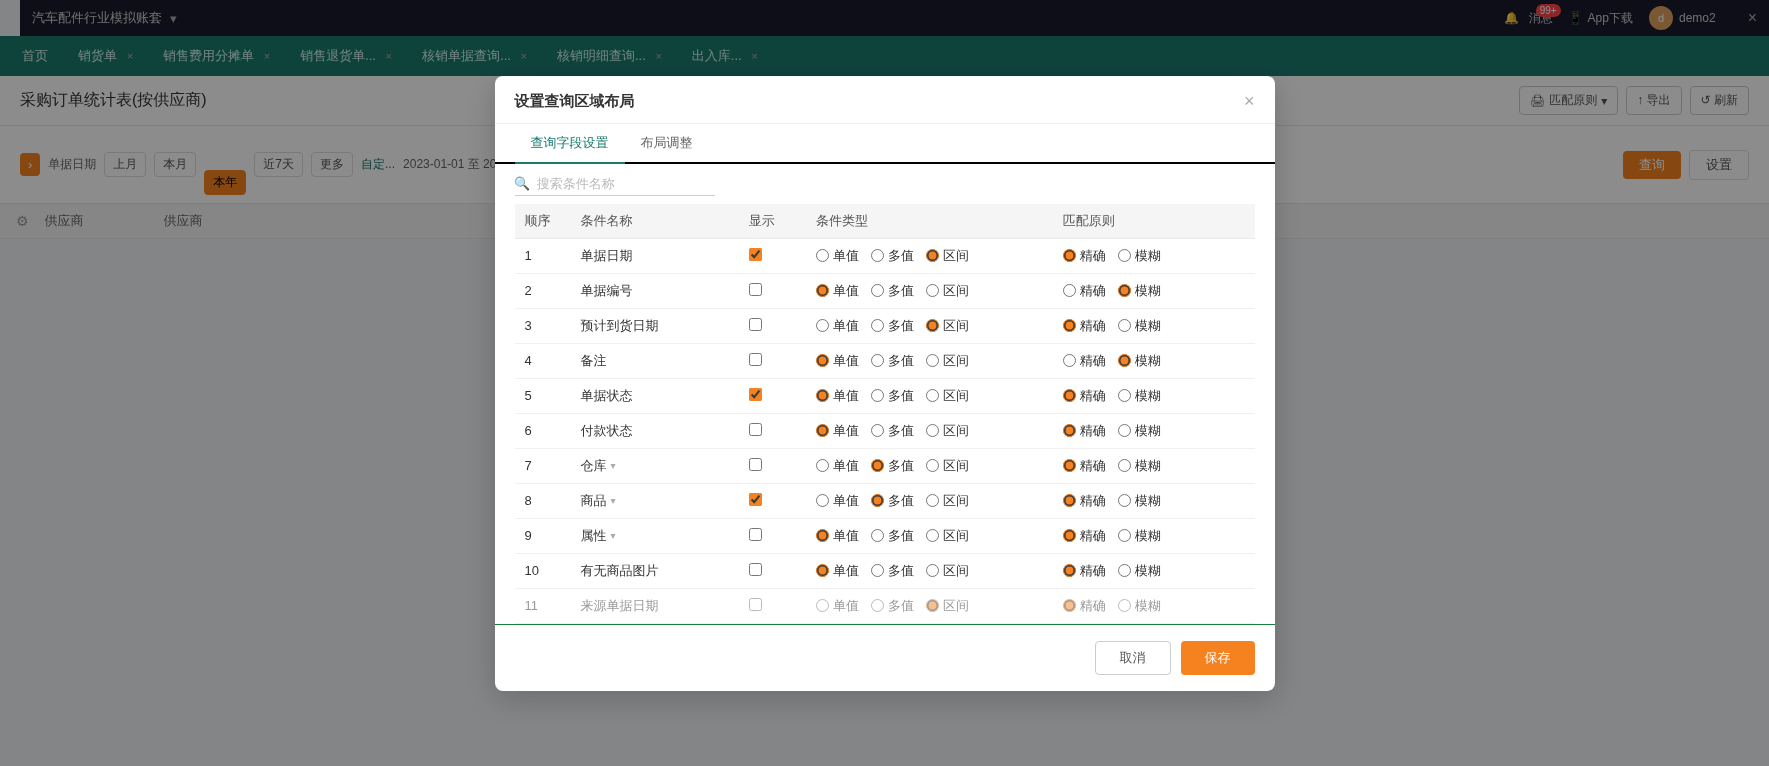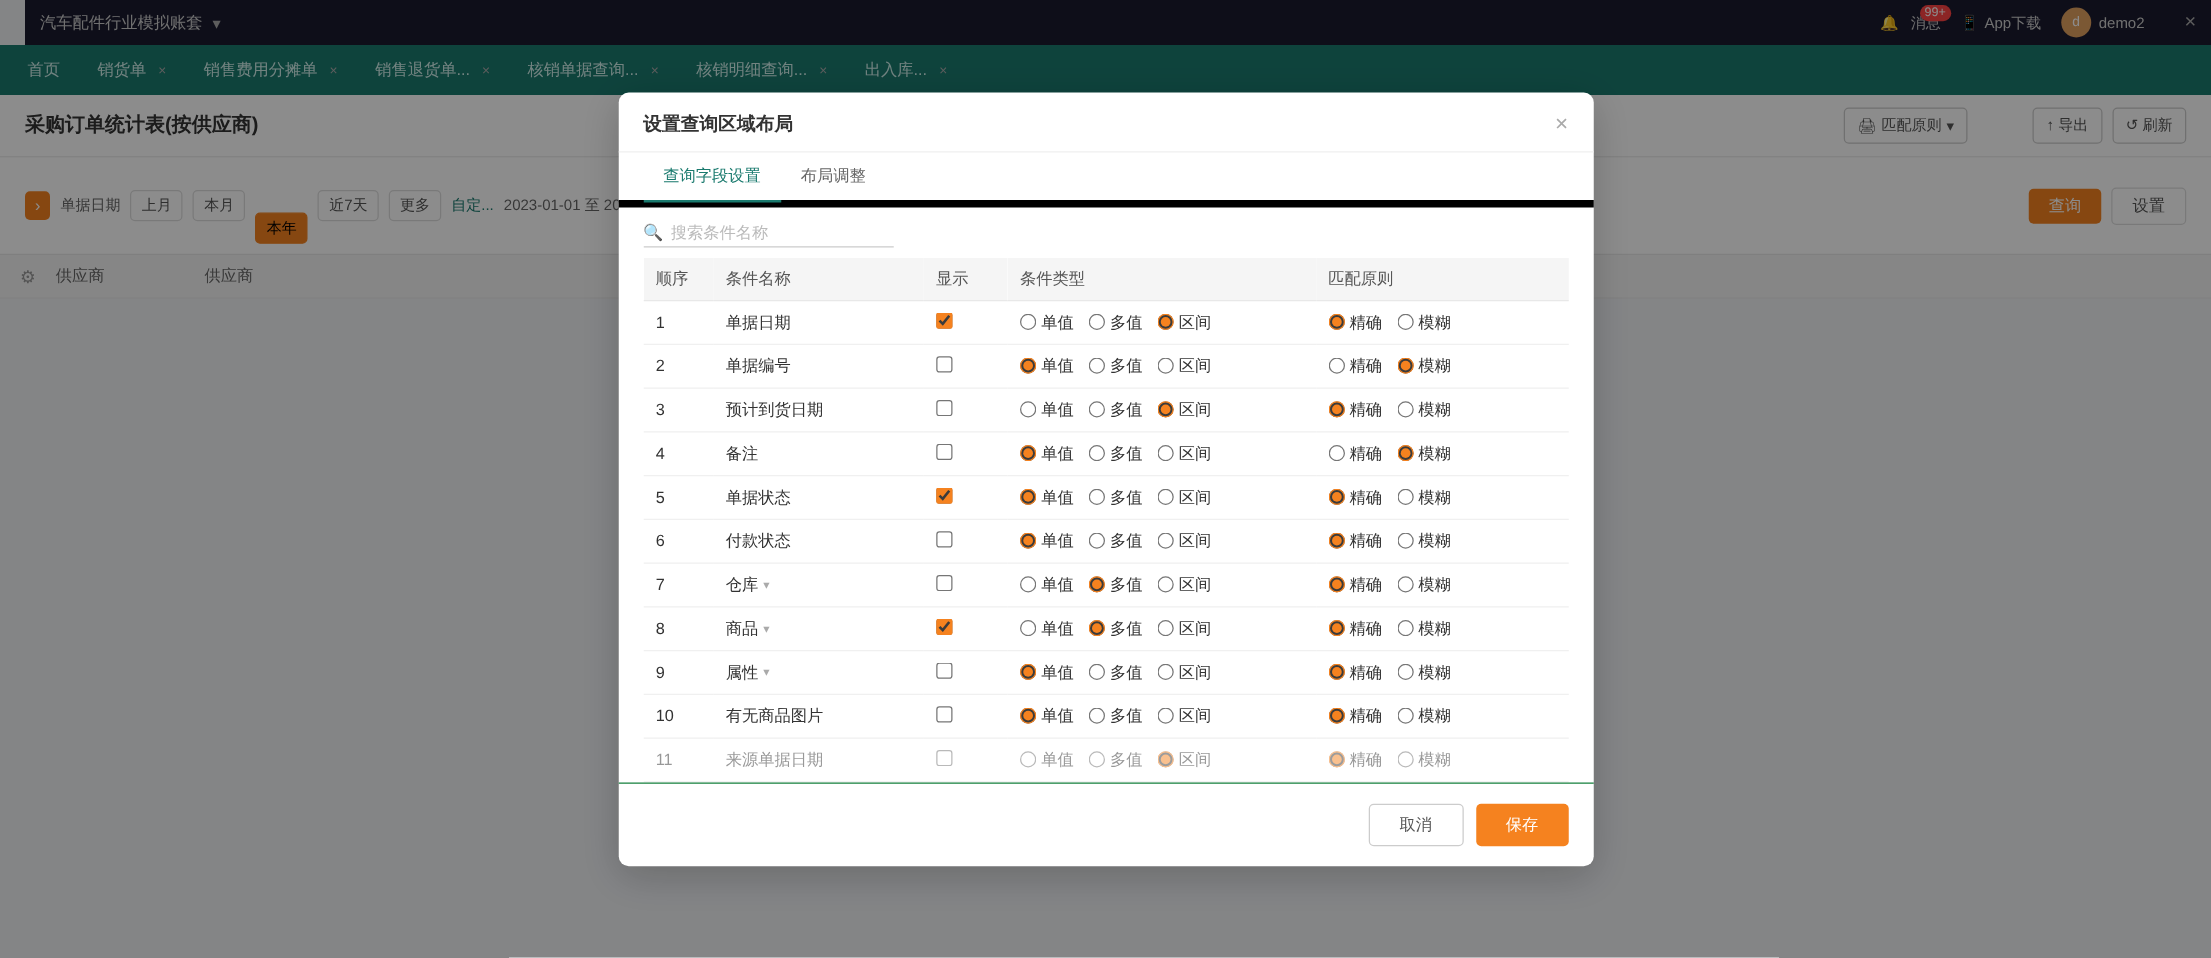--- a/index.html
+++ b/index.html
@@ -45,24 +45,24 @@
 
     
     .page-header {
       background: white;
       padding: 10px 20px;
       display: flex;
       align-items: center;
       justify-content: space-between;
       border-bottom: 1px solid #e8e8e8;
     }
-    .page-title { font-size: 16px; font-weight: bold; color: #333; }
+    .page-title { font-size: 16px; font-weight: normal; color: #333; }
     .header-actions { display: flex; align-items: center; gap: 8px; }
     .btn-print { border: 1px solid #ccc; background: white; padding: 5px 10px; border-radius: 4px; cursor: pointer; font-size: 12px; color: #555; display: flex; align-items: center; gap: 4px; }
-    .btn-export { border: 1px solid #ccc; background: white; padding: 5px 10px; border-radius: 4px; cursor: pointer; font-size: 12px; color: #555; margin-left: 44px; }
+    .btn-export { border: 1px solid #ccc; background: white; padding: 5px 10px; border-radius: 4px; cursor: pointer; font-size: 12px; color: #555; }
     .btn-refresh { border: 1px solid #ccc; background: white; padding: 5px 10px; border-radius: 4px; cursor: pointer; font-size: 12px; color: #555; }
 
     
     .filter-bar {
       background: white;
       padding: 8px 20px;
       display: flex;
       align-items: center;
       gap: 8px;
       border-bottom: 1px solid #e8e8e8;
@@ -122,21 +122,21 @@
       padding: 16px 20px 12px;
       border-bottom: 1px solid #f0f0f0;
     }
     .dialog-title { font-size: 15px; font-weight: bold; color: #333; }
     .dialog-close { color: #aaa; cursor: pointer; font-size: 18px; line-height: 1; }
 
     
     .dialog-tabs {
       display: flex;
       padding: 0 20px;
-      border-bottom: 6px solid #000000;
+      border-bottom: 2px solid #000000;
       gap: 0;
     }
     .dialog-tab {
       padding: 10px 16px;
       cursor: pointer;
       font-size: 13px;
       color: #666;
       border-bottom: 2px solid transparent;
       margin-bottom: -2px;
     }

